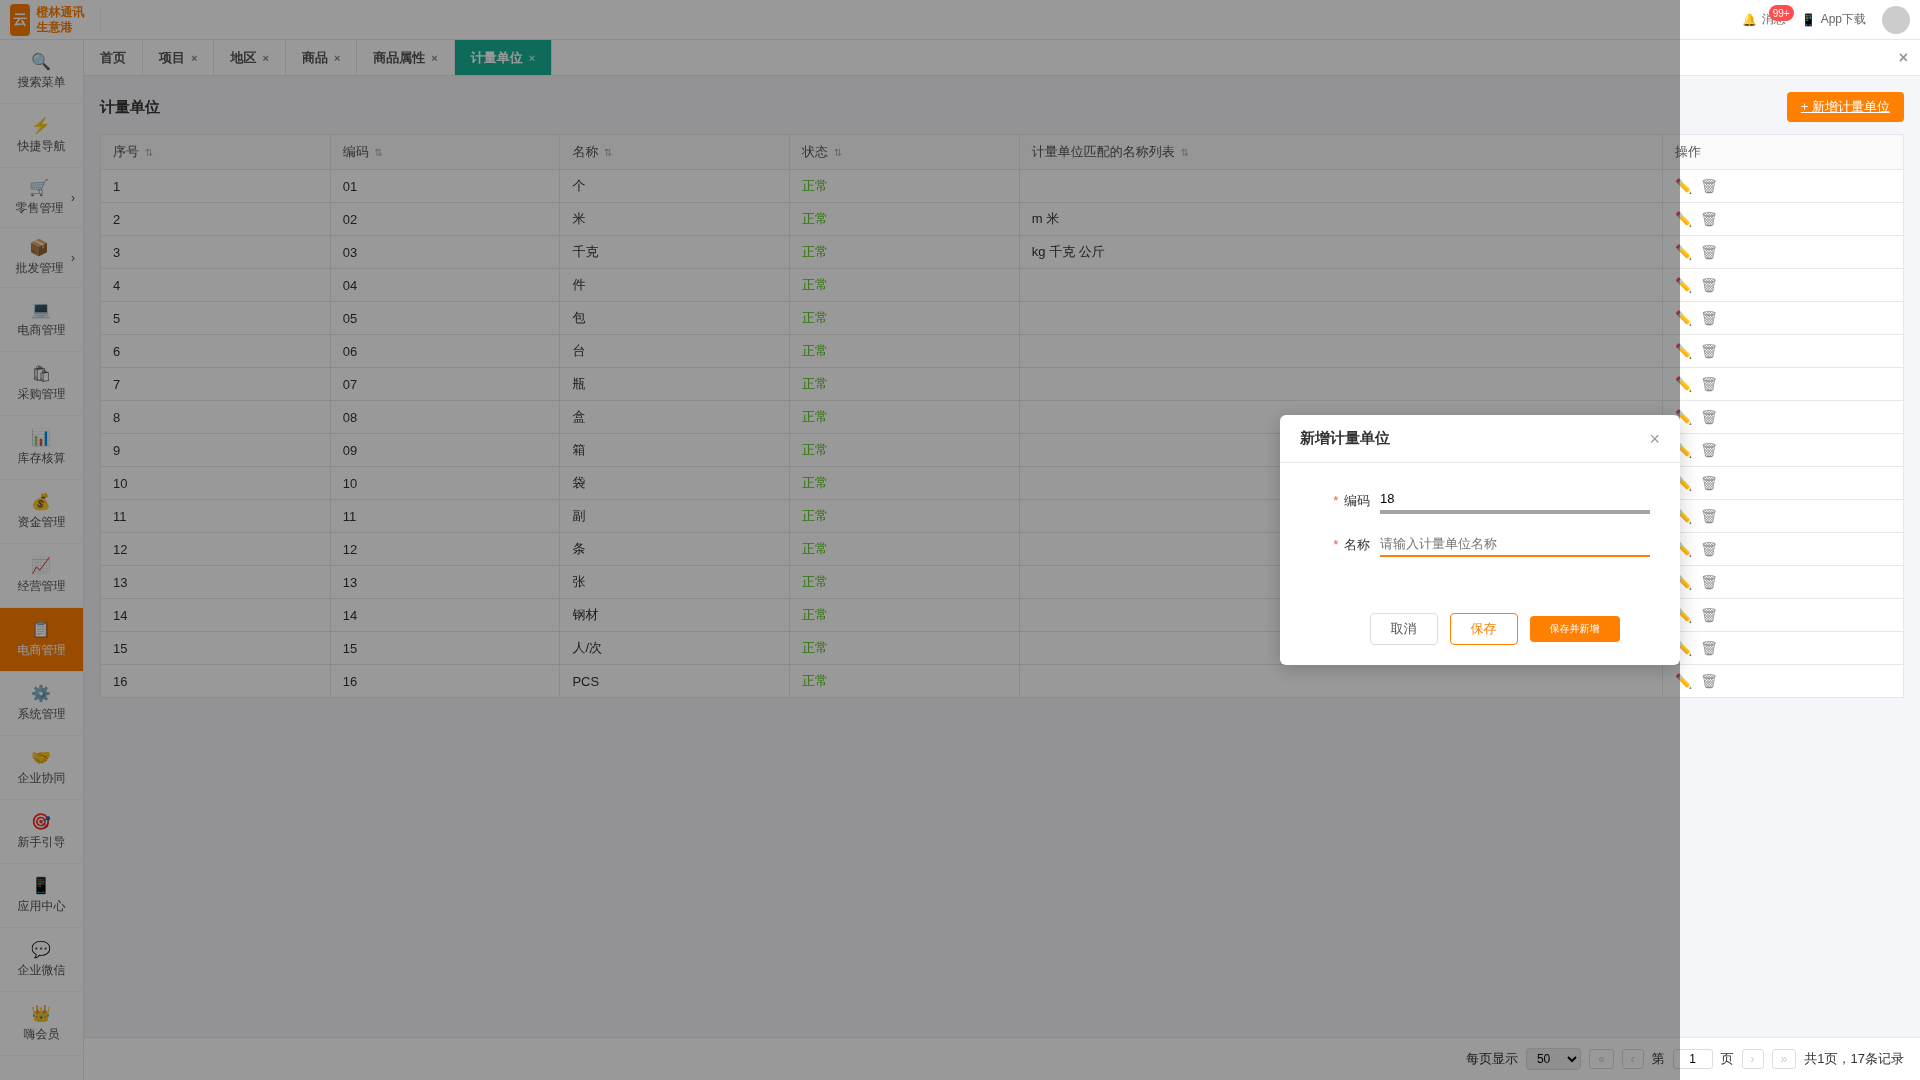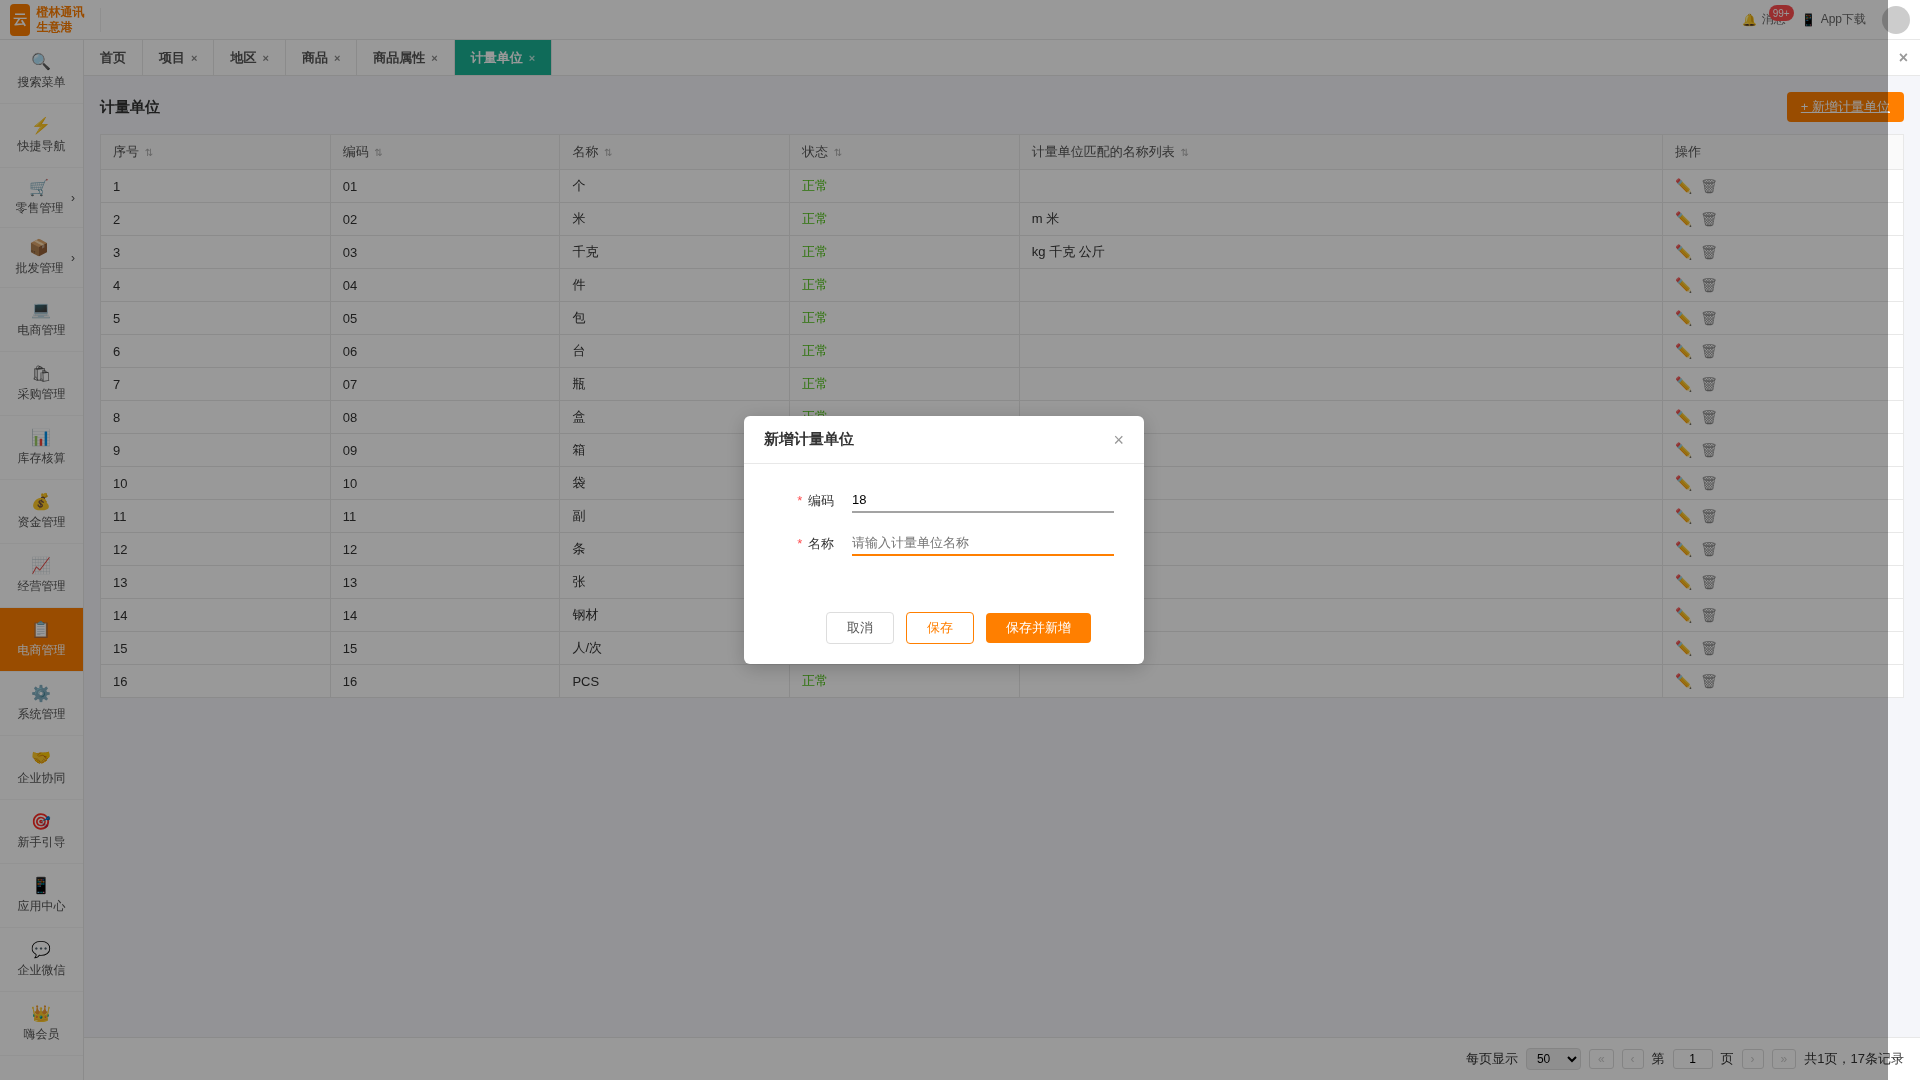--- a/index.html
+++ b/index.html
@@ -52,35 +52,35 @@
     .sort-icon { font-size: 10px; margin-left: 2px; color: #aaa; }
 
     
     .pagination-bar { display: flex; align-items: center; justify-content: flex-end; padding: 10px 16px; background: #fff; border-top: 1px solid #e8e8e8; font-size: 13px; gap: 8px; }
     .page-size-select { border: 1px solid #ddd; border-radius: 4px; padding: 2px 6px; font-size: 12px; }
     .page-nav-btn { border: 1px solid #ddd; background: white; border-radius: 3px; padding: 2px 8px; cursor: pointer; font-size: 12px; }
     .page-nav-btn:disabled { color: #ccc; cursor: not-allowed; }
     .page-input { border: 1px solid #ddd; border-radius: 3px; padding: 2px 6px; width: 40px; text-align: center; font-size: 12px; }
 
     
-    .modal-overlay { position: fixed; top: 0; left: 0; width: 1888px; height: 1080px; background: rgba(0,0,0,0.4); display: flex; align-items: center; justify-content: center; z-index: 1000; }
+    .modal-overlay { position: fixed; top: 0; left: 0; width: 1680px; height: 1080px; background: rgba(0,0,0,0.4); display: flex; align-items: center; justify-content: flex-end; z-index: 1000; }
     .modal { background: white; border-radius: 6px; width: 400px; padding: 0; box-shadow: 0 4px 20px rgba(0,0,0,0.2); }
     .modal-header { display: flex; align-items: center; justify-content: space-between; padding: 14px 20px; border-bottom: 1px solid #e8e8e8; }
     .modal-title { font-size: 15px; font-weight: bold; color: #333; }
     .modal-close { background: none; border: none; font-size: 18px; cursor: pointer; color: #999; line-height: 1; }
     .modal-body { padding: 24px 30px; }
     .form-row { display: flex; align-items: center; margin-bottom: 18px; }
-    .form-label { width: 60px; text-align: right; margin-right: 18px; font-size: 13px; color: #333; }
+    .form-label { width: 60px; text-align: right; margin-right: 10px; font-size: 13px; color: #333; }
     .form-label .required { color: #ff4d4f; margin-right: 2px; }
-    .form-input { flex: 1; border: none; border-bottom: 2px solid #a3a3a3; padding: 4px 0; font-size: 13px; outline: none; }
+    .form-input { flex: 1; border: none; border-bottom: 4px solid #a3a3a3; padding: 4px 0; font-size: 13px; outline: none; }
     .form-input.active-input { border-bottom: 2px solid #ff7f00; }
     .modal-footer { display: flex; align-items: center; justify-content: center; gap: 12px; padding: 14px 20px 20px; margin-left: 29px; }
     .btn-cancel { border: 1px solid #ddd; background: white; color: #555; border-radius: 4px; padding: 6px 20px; cursor: pointer; font-size: 13px; }
     .btn-save { border: 1px solid #ff7f00; background: white; color: #ff7f00; border-radius: 4px; padding: 6px 20px; cursor: pointer; font-size: 13px; }
-    .btn-save-new { background: #ff7f00; color: white; border: none; border-radius: 4px; padding: 6px 20px; cursor: pointer; font-size: 13px; }
+    .btn-save-new { background: #ff7f00; color: white; border: none; border-radius: 4px; padding: 6px 20px; cursor: pointer; font-size: 10px; }
   </style>
 </head>
 <body>
 
 <div class="top-bar">
   <div class="top-bar-left">
     <div class="logo-area">
       <div class="logo-icon">云</div>
       <div class="logo-text">
         <div>橙林通讯生意港</div>

